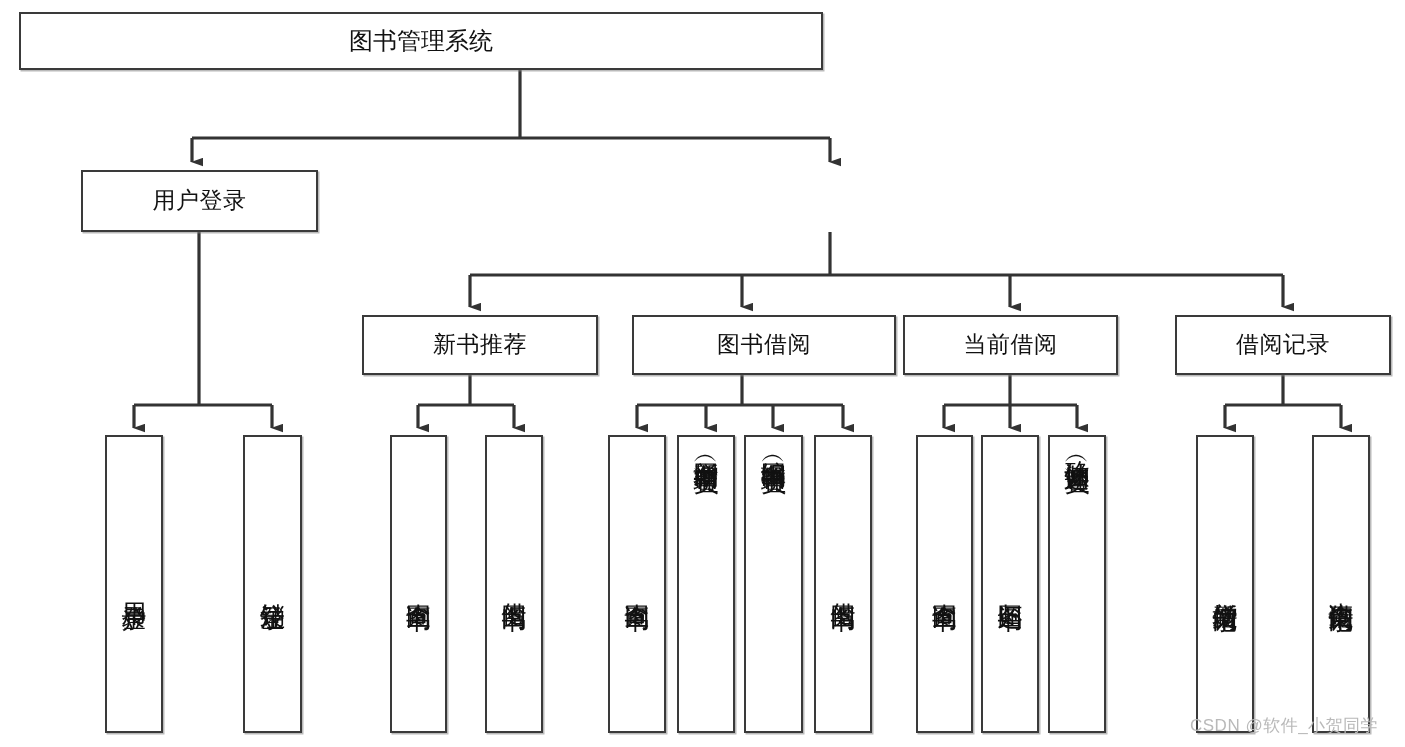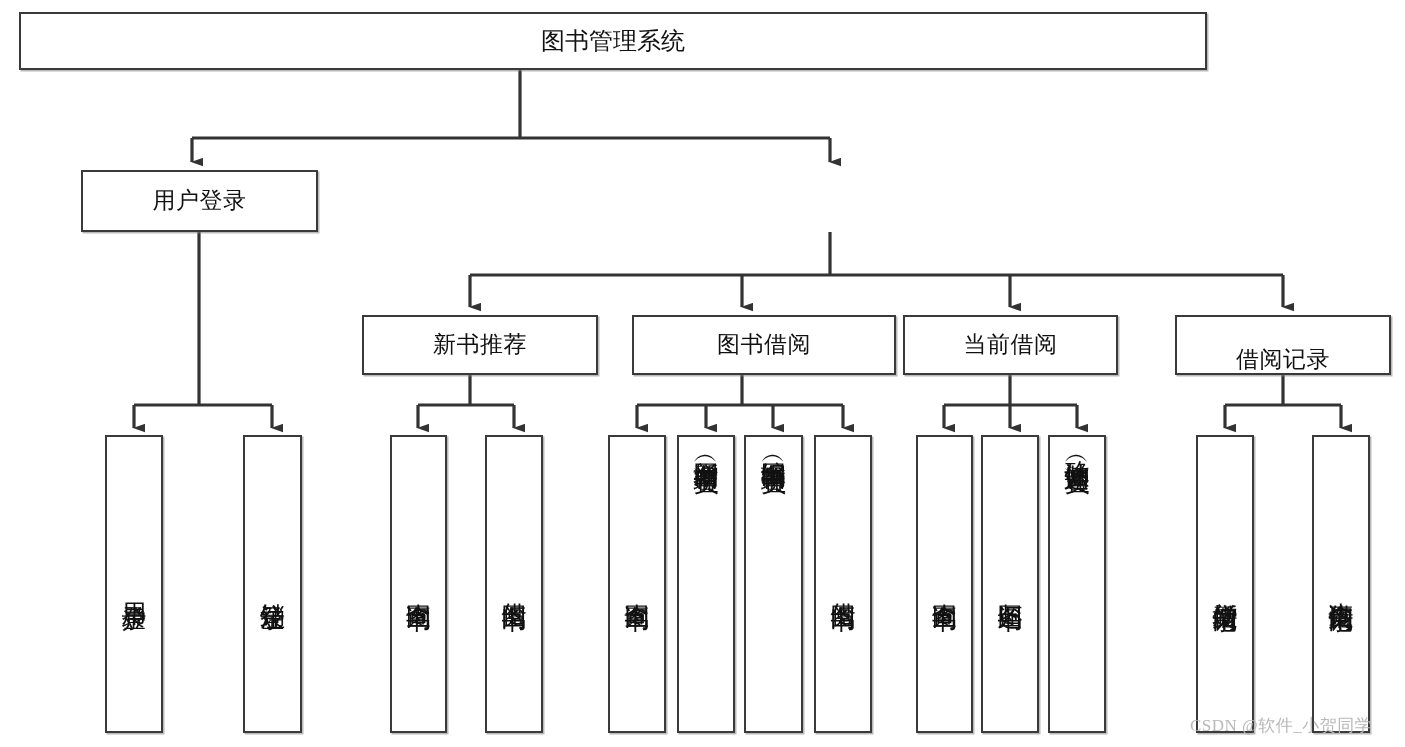--- a/index.html
+++ b/index.html
@@ -75,21 +75,20 @@
   }
   .watermark {
     position: absolute;
     left: 1190px;
     top: 714px;
     font-size: 17px;
     color: #b9b9b9;
     letter-spacing: 0.5px;
     white-space: nowrap;
     pointer-events: none;
-    font-family: Liberation Serif, serif;
   }
 </style>
 </head>
 <body>
 
 <div id="diagram-root">
 
   <svg id="flow-svg" viewBox="0 0 1405 747" xmlns="http://www.w3.org/2000/svg">
     <defs>
       <marker id="arrowhead" markerWidth="10" markerHeight="12" refX="4.2" refY="11" orient="auto" markerUnits="userSpaceOnUse">
@@ -134,38 +133,38 @@
       <path d="M1010,405 L1010,428" marker-end="url(#arrowhead)"></path>
       <path d="M1077,405 L1077,428" marker-end="url(#arrowhead)"></path>
 
       <path d="M1283,375 L1283,405"></path>
       <path d="M1225,405 L1341,405"></path>
       <path d="M1225,405 L1225,428" marker-end="url(#arrowhead)"></path>
       <path d="M1341,405 L1341,428" marker-end="url(#arrowhead)"></path>
     </g>
   </svg>
 
-  <div class="node-box" style="left:19px; top:12px; width:1188px; height:58px;">
+  <div class="node-box" style="left:19px; top:12px; width:804px; height:58px;">
     <span class="node-label root-label">图书管理系统</span>
   </div>
 
   <div class="node-box" style="left:81px; top:170px; width:237px; height:62px;">
     <span class="node-label horiz-label">用户登录</span>
   </div>
 
   <div class="node-box" style="left:362px; top:315px; width:236px; height:60px;">
     <span class="node-label horiz-label">新书推荐</span>
   </div>
   <div class="node-box" style="left:632px; top:315px; width:264px; height:60px;">
     <span class="node-label horiz-label">图书借阅</span>
   </div>
   <div class="node-box" style="left:903px; top:315px; width:215px; height:60px;">
     <span class="node-label horiz-label">当前借阅</span>
   </div>
-  <div class="node-box" style="left:1175px; top:315px; width:216px; height:60px;align-items:flex-end;">
+  <div class="node-box" style="left:1175px; top:315px; width:216px; height:60px;">
     <span class="node-label horiz-label">借阅记录</span>
   </div>
 
   <div class="leaf-box center-v" style="left:105px; top:435px; width:58px; height:298px;">
     <span class="vert-label">用户登录</span>
   </div>
   <div class="leaf-box center-v" style="left:243px; top:435px; width:59px; height:298px;">
     <span class="vert-label">注销登录</span>
   </div>
 

